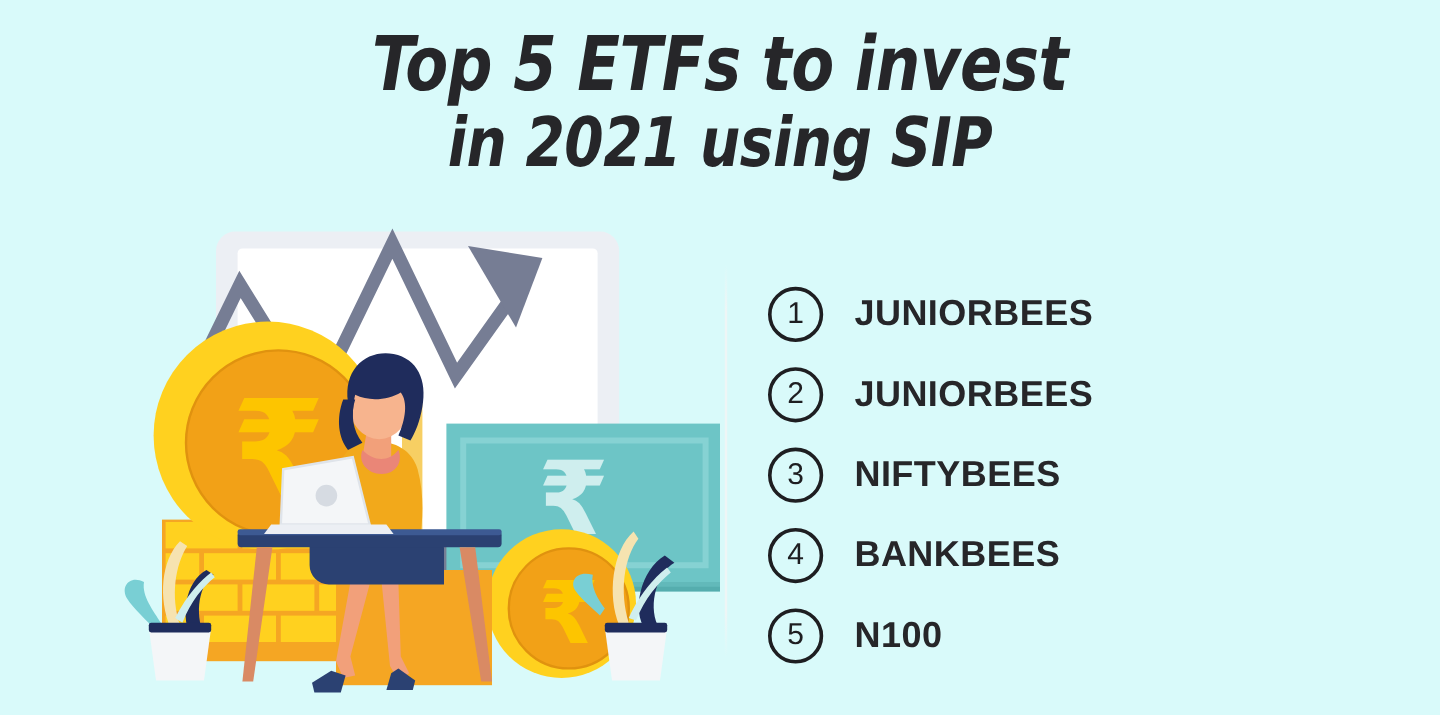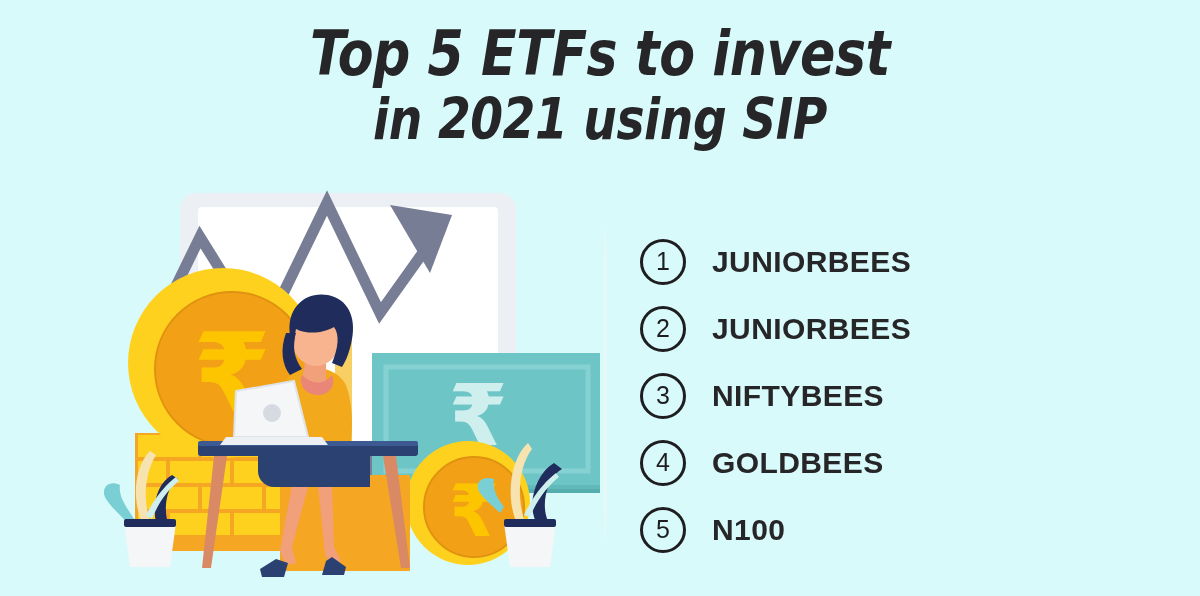--- a/index.html
+++ b/index.html
@@ -252,21 +252,21 @@
     <div class="etf-row">
       <div class="etf-num">2</div>
       <div class="etf-label">JUNIORBEES</div>
     </div>
     <div class="etf-row">
       <div class="etf-num">3</div>
       <div class="etf-label">NIFTYBEES</div>
     </div>
     <div class="etf-row">
       <div class="etf-num">4</div>
-      <div class="etf-label">GOLDBEES</div>
+      <div class="etf-label">BANKBEES</div>
     </div>
     <div class="etf-row">
       <div class="etf-num">5</div>
       <div class="etf-label">N100</div>
     </div>
   </div>
 
 </div>
 
 </body></html>

